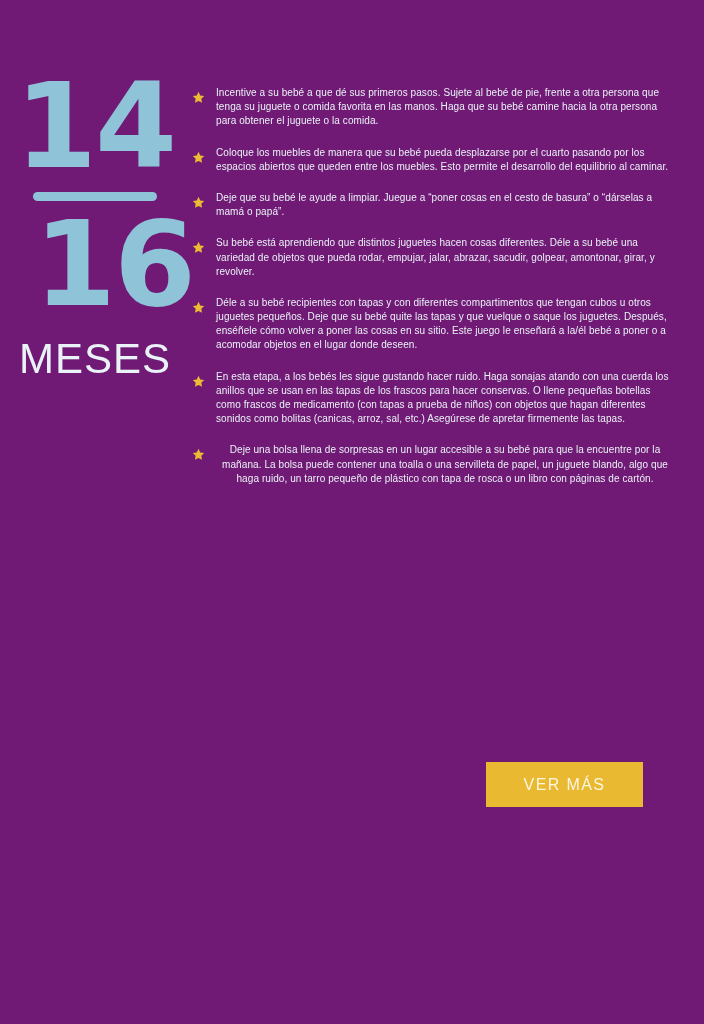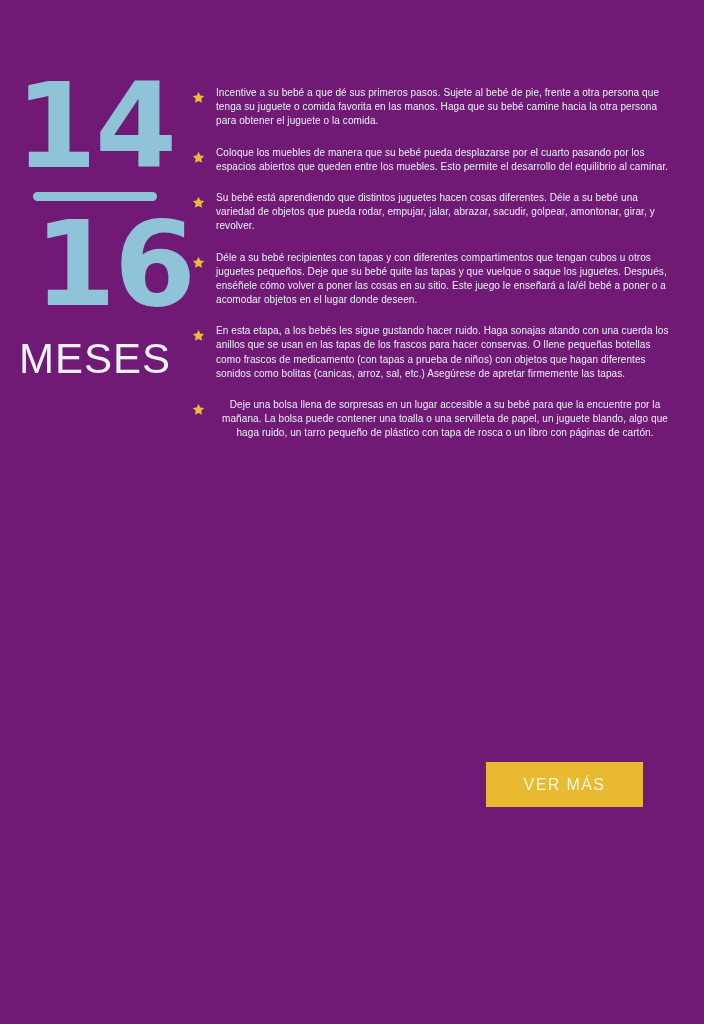--- a/index.html
+++ b/index.html
@@ -153,20 +153,26 @@
       <div class="bullet-item">
         <svg class="star-icon" viewBox="0 0 24 24">
           <path d="M12 1.6l3.2 6.7 7.3 1-5.3 5.2 1.3 7.3L12 18.3 5.5 21.8l1.3-7.3L1.5 9.3l7.3-1z" fill="#edbb33"></path>
         </svg>
         <p class="bullet-text" style="color: rgb(233, 242, 246);">Coloque los muebles de manera que su bebé pueda desplazarse por el cuarto pasando por los espacios abiertos que queden entre los muebles. Esto permite el desarrollo del equilibrio al caminar.</p>
       </div>
       <div class="bullet-item">
         <svg class="star-icon" viewBox="0 0 24 24">
           <path d="M12 1.6l3.2 6.7 7.3 1-5.3 5.2 1.3 7.3L12 18.3 5.5 21.8l1.3-7.3L1.5 9.3l7.3-1z" fill="#edbb33"></path>
         </svg>
+        <p class="bullet-text" style="color: rgb(233, 242, 246);">Deje que su bebé le ayude a limpiar. Juegue a “poner cosas en el cesto de basura” o “dárselas a mamá o papá”.</p>
+      </div>
+      <div class="bullet-item">
+        <svg class="star-icon" viewBox="0 0 24 24">
+          <path d="M12 1.6l3.2 6.7 7.3 1-5.3 5.2 1.3 7.3L12 18.3 5.5 21.8l1.3-7.3L1.5 9.3l7.3-1z" fill="#edbb33"></path>
+        </svg>
         <p class="bullet-text" style="color: rgb(233, 242, 246);">Su bebé está aprendiendo que distintos juguetes hacen cosas diferentes. Déle a su bebé una variedad de objetos que pueda rodar, empujar, jalar, abrazar, sacudir, golpear, amontonar, girar, y revolver.</p>
       </div>
       <div class="bullet-item">
         <svg class="star-icon" viewBox="0 0 24 24">
           <path d="M12 1.6l3.2 6.7 7.3 1-5.3 5.2 1.3 7.3L12 18.3 5.5 21.8l1.3-7.3L1.5 9.3l7.3-1z" fill="#edbb33"></path>
         </svg>
         <p class="bullet-text" style="color: rgb(233, 242, 246);">Déle a su bebé recipientes con tapas y con diferentes compartimentos que tengan cubos u otros juguetes pequeños. Deje que su bebé quite las tapas y que vuelque o saque los juguetes. Después, enséñele cómo volver a poner las cosas en su sitio. Este juego le enseñará a la/él bebé a poner o a acomodar objetos en el lugar donde deseen.</p>
       </div>
       <div class="bullet-item">
         <svg class="star-icon" viewBox="0 0 24 24">

